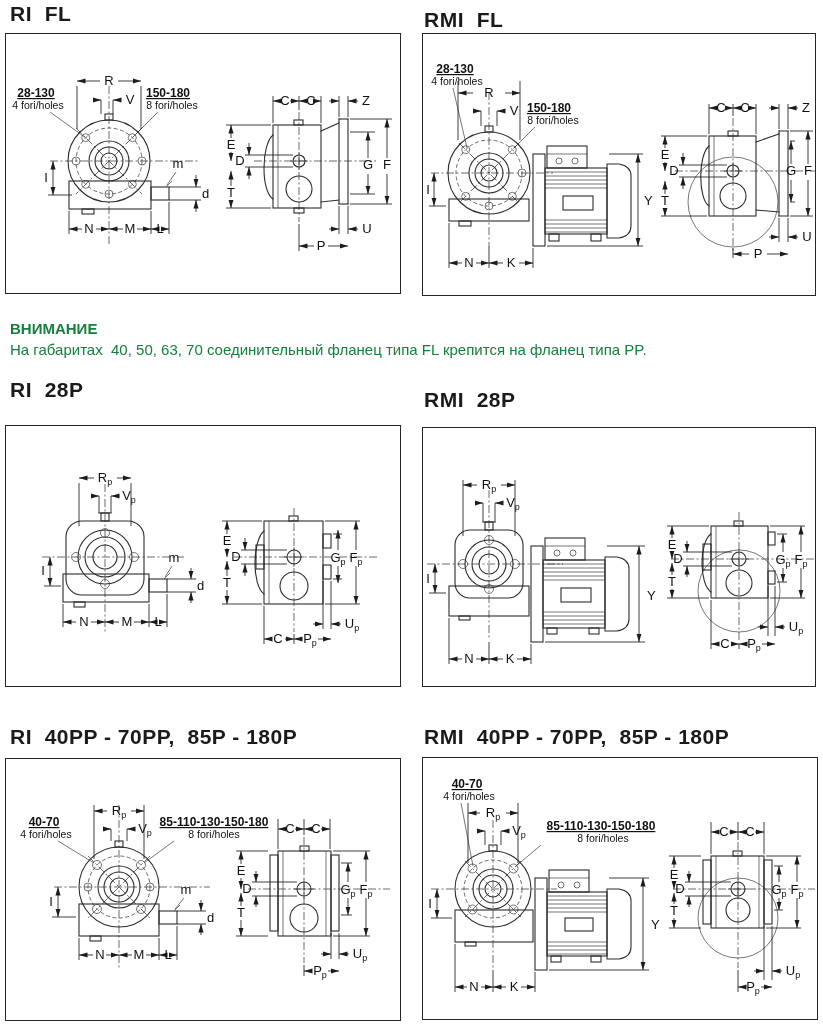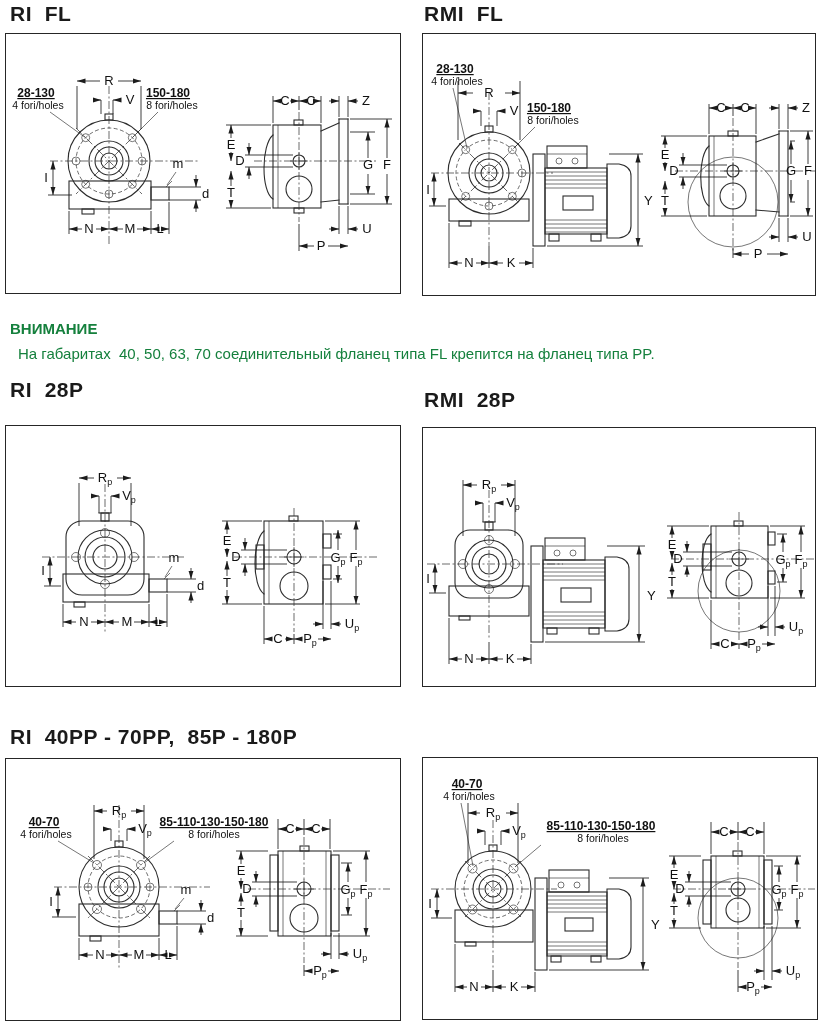--- a/index.html
+++ b/index.html
@@ -4,21 +4,21 @@
 <style>
   html,body{margin:0;padding:0;background:#fff;}
   .page{position:relative;width:823px;height:1025px;background:#fff;overflow:hidden;
         font-family:"Liberation Sans",sans-serif;border-radius:11px;}
   .ptitle{position:absolute;margin:0;font-size:21px;font-weight:bold;color:#1a1a1a;
           white-space:pre;letter-spacing:.5px;}
   .box{position:absolute;border:1.6px solid #262626;background:#fff;}
   .box svg{display:block;}
   .notice{position:absolute;left:10px;top:320px;color:#15803d;}
   .notice .nt{font-size:15px;font-weight:bold;margin:0 0 4px 0;}
-  .notice .nb{font-size:15px;margin:8px;white-space:pre;}
+  .notice .nb{font-size:15px;margin:0;white-space:pre;}
   svg .s{stroke:#2d2d2d;stroke-width:1.1;fill:none;stroke-linecap:square;}
   svg .t{stroke:#2d2d2d;stroke-width:.65;fill:none;}
   svg .c{stroke:#2d2d2d;stroke-width:.7;fill:none;stroke-dasharray:8 2.5 2 2.5;}
   svg .b{stroke:#2d2d2d;stroke-width:.7;fill:none;stroke-dasharray:4 2.4;}
   svg .d{stroke:#1c1c1c;stroke-width:.85;fill:none;}
   svg text{font-family:"Liberation Sans",sans-serif;font-size:13px;fill:#111;stroke:none;}
   svg .dl{text-anchor:middle;}
   svg .sb{font-size:9px;}
   svg .cr{font-weight:bold;font-size:12px;text-decoration:underline;text-anchor:middle;}
   svg .ch{font-size:10.5px;text-anchor:middle;}
@@ -164,21 +164,21 @@
     <line class="d" x1="352" y1="195" x2="342" y2="195" marker-end="url(#mE)"></line>
     <text class="dl" x="361" y="199">U</text>
     <line class="d" x1="293" y1="190" x2="293" y2="217"></line>
     <line class="d" x1="293" y1="212" x2="308" y2="212" marker-start="url(#mS)"></line>
     <line class="d" x1="322" y1="212" x2="342" y2="212" marker-end="url(#mE)"></line>
     <text class="dl" x="315" y="216">P</text>
   </g>
 </svg>
 </div>
 
-<h2 class="ptitle" style="left:424px;top:2px">RMI  FL</h2>
+<h2 class="ptitle" style="left:424px;top:8px">RMI  FL</h2>
 <div class="box" style="left:422px;top:33px;width:392px;height:261px">
 <svg width="392" height="261" viewBox="0 0 392 261">
   <g>
     <line class="c" x1="66" y1="58" x2="66" y2="212"></line>
     <line class="c" x1="8" y1="139" x2="130" y2="139"></line>
     <line class="c" x1="36" y1="109" x2="96" y2="169"></line>
     <line class="c" x1="96" y1="109" x2="36" y2="169"></line>
     <circle class="s" cx="66" cy="139" r="41"></circle>
     <circle class="b" cx="66" cy="139" r="33"></circle>
     <circle class="s" cx="66" cy="139" r="20"></circle>
@@ -646,20 +646,21 @@
     <line class="d" x1="343" y1="195" x2="333" y2="195" marker-end="url(#mE)"></line>
     <text class="dl" x="354" y="199"><tspan>U</tspan><tspan class="sb" dy="3">p</tspan></text>
     <line class="d" x1="298" y1="206" x2="298" y2="217"></line>
     <line class="d" x1="298" y1="212" x2="305" y2="212" marker-start="url(#mS)"></line>
     <line class="d" x1="322" y1="212" x2="333" y2="212" marker-end="url(#mE)"></line>
     <text class="dl" x="314" y="216"><tspan>P</tspan><tspan class="sb" dy="3">p</tspan></text>
   </g>
 </svg>
 </div>
 
+<h2 class="ptitle" style="left:424px;top:725px">RMI  40PP - 70PP,  85P - 180P</h2>
 <div class="box" style="left:422px;top:757px;width:394px;height:261px">
 <svg width="394" height="261" viewBox="0 0 394 261">
   <g>
     <line class="c" x1="70" y1="62" x2="70" y2="210"></line>
     <line class="c" x1="8" y1="131" x2="134" y2="131"></line>
     <line class="c" x1="42" y1="103" x2="98" y2="159"></line>
     <line class="c" x1="98" y1="103" x2="42" y2="159"></line>
     <circle class="s" cx="70" cy="131" r="38"></circle>
     <circle class="b" cx="70" cy="131" r="29"></circle>
     <circle class="s" cx="70" cy="131" r="20"></circle>

